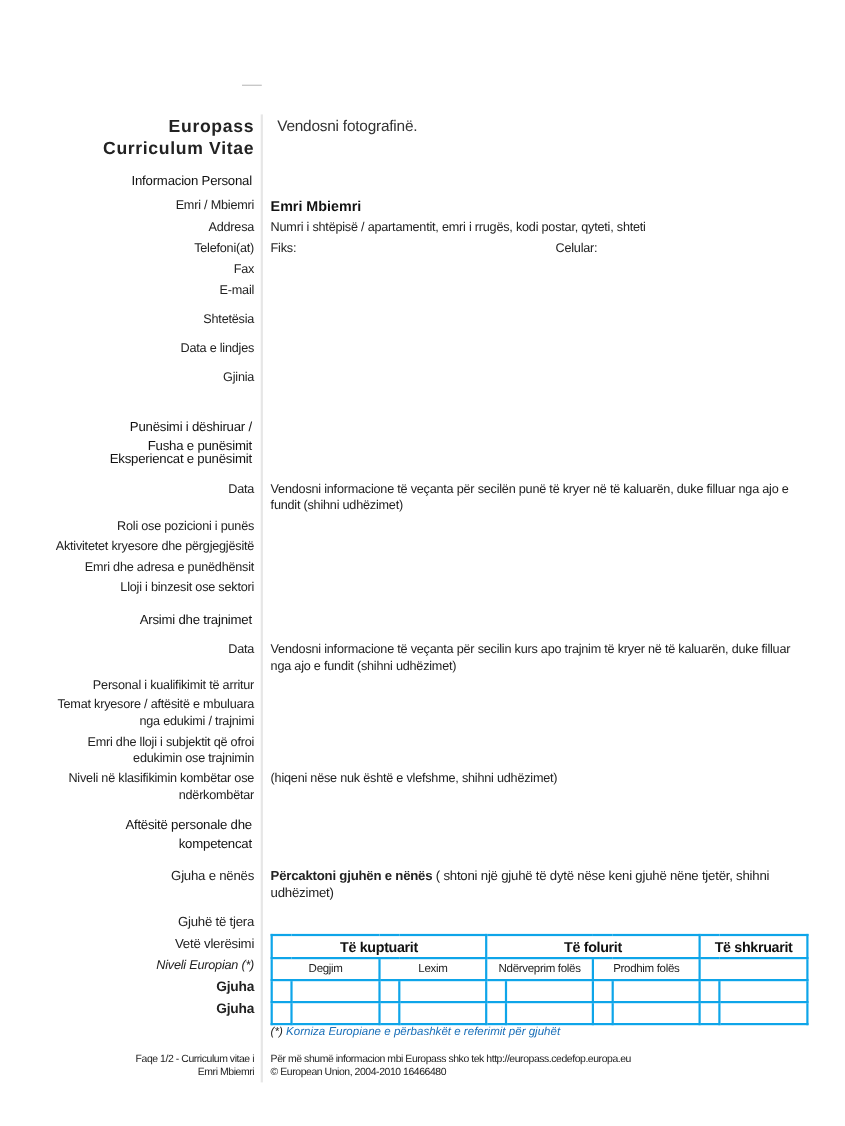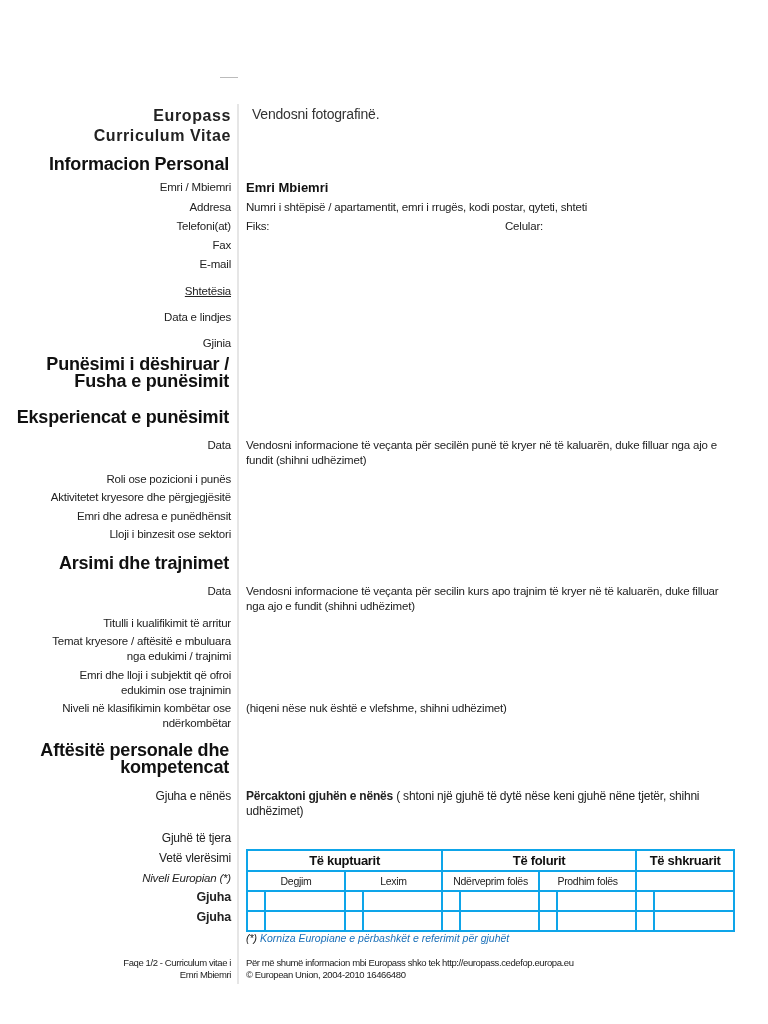--- a/index.html
+++ b/index.html
@@ -4,21 +4,21 @@
 <style>
   html, body { margin: 0; padding: 0; background: #ffffff; }
   body { width: 768px; height: 1024px; position: relative; overflow: hidden;
          font-family: "Liberation Sans", sans-serif; color: #111; }
   .abs { position: absolute; }
   .top-line { left: 220px; top: 77px; width: 18px; height: 1px; background: #bbb; }
   .divider { left: 237px; top: 104px; width: 2px; height: 880px; background: #e6e6e6; }
   .lbl { position: absolute; right: 537px; text-align: right; font-size: 11.5px; color: #222;
          letter-spacing: -0.2px; line-height: 15px; white-space: nowrap; }
   .lbl.ml { white-space: normal; width: 190px; }
-  .sec { position: absolute; right: 539px; text-align: right; font-size: 18px; font-weight: bold;
+  .sec { position: absolute; right: 539px; text-align: right; font-size: 12px; font-weight: normal;
          color: #111; line-height: 17px; white-space: nowrap; letter-spacing: -0.2px; }
   .title { position: absolute; right: 537px; text-align: right; font-size: 16px; font-weight: bold;
            line-height: 20px; letter-spacing: 0.6px; color: #222; }
   .val { position: absolute; left: 246px; font-size: 11.5px; color: #222; line-height: 15px;
          letter-spacing: -0.2px; }
   .val.wrap { width: 480px; }
   .photo { left: 252px; top: 106px; font-size: 14px; color: #333; letter-spacing: -0.2px; }
   .name { left: 246px; top: 180px; font-size: 13px; font-weight: bold; color: #111; }
   .mother b { font-weight: bold; }
   table.lang { position: absolute; left: 246px; top: 849px; width: 487px; border-collapse: collapse;
@@ -50,41 +50,41 @@
 
 <div class="lbl" style="top:200px;">Addresa</div>
 <div class="val" style="top:200px;">Numri i shtëpisë / apartamentit, emri i rrugës, kodi postar, qyteti, shteti</div>
 
 <div class="lbl" style="top:219px;">Telefoni(at)</div>
 <div class="val" style="top:219px;">Fiks:</div>
 <div class="val" style="top:219px; left:505px;">Celular:</div>
 
 <div class="lbl" style="top:238px;">Fax</div>
 <div class="lbl" style="top:257px;">E-mail</div>
-<div class="lbl" style="top:284px;text-decoration:underline;">Shtetësia</div>
+<div class="lbl" style="top:284px;">Shtetësia</div>
 <div class="lbl" style="top:310px;">Data e lindjes</div>
 <div class="lbl" style="top:336px;">Gjinia</div>
 
-<div class="sec" style="top:356px;">
+<div class="sec" style="top:380px;">
   <div>Punësimi i dëshiruar /</div>
   <div>Fusha e punësimit</div>
 </div>
 
 <div class="sec" style="top:409px;">Eksperiencat e punësimit</div>
 <div class="lbl" style="top:438px;">Data</div>
 <div class="val wrap" style="top:438px;">Vendosni informacione të veçanta për secilën punë të kryer në të kaluarën, duke filluar nga ajo e fundit (shihni udhëzimet)</div>
 <div class="lbl" style="top:472px;">Roli ose pozicioni i punës</div>
 <div class="lbl" style="top:490px;">Aktivitetet kryesore dhe përgjegjësitë</div>
 <div class="lbl" style="top:509px;">Emri dhe adresa e punëdhënsit</div>
 <div class="lbl" style="top:527px;">Lloji i binzesit ose sektori</div>
 
 <div class="sec" style="top:555px;text-align:right;">Arsimi dhe trajnimet</div>
 <div class="lbl" style="top:584px;">Data</div>
 <div class="val wrap" style="top:584px;">Vendosni informacione të veçanta për secilin kurs apo trajnim të kryer në të kaluarën, duke filluar nga ajo e fundit (shihni udhëzimet)</div>
-<div class="lbl" style="top:616px;">Titulli i kualifikimit të arritur</div>
+<div class="lbl" style="top:616px;">Personal i kualifikimit të arritur</div>
 <div class="lbl ml" style="top:634px;">Temat kryesore / aftësitë e mbuluara nga edukimi / trajnimi</div>
 <div class="lbl ml" style="top:668px;">Emri dhe lloji i subjektit që ofroi edukimin ose trajnimin</div>
 <div class="lbl ml" style="top:701px;">Niveli në klasifikimin kombëtar ose ndërkombëtar</div>
 <div class="val" style="top:701px;">(hiqeni nëse nuk është e vlefshme, shihni udhëzimet)</div>
 
 <div class="sec" style="top:742px;">
   <div>Aftësitë personale dhe</div>
   <div>kompetencat</div>
 </div>
 <div class="lbl" style="top:789px; font-size:12px;">Gjuha e nënës</div>

